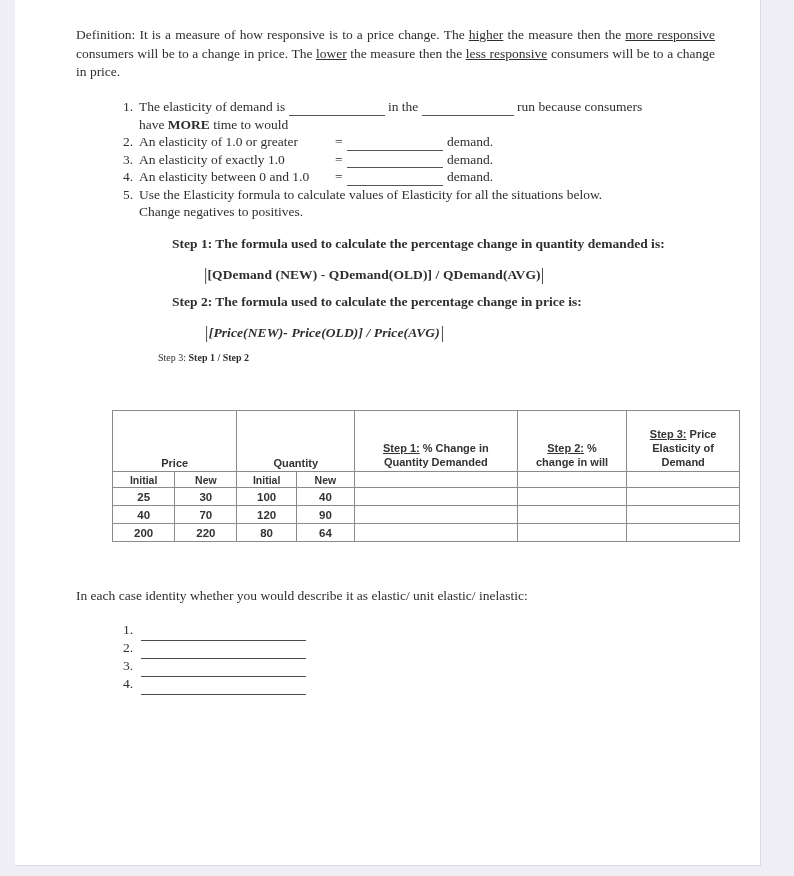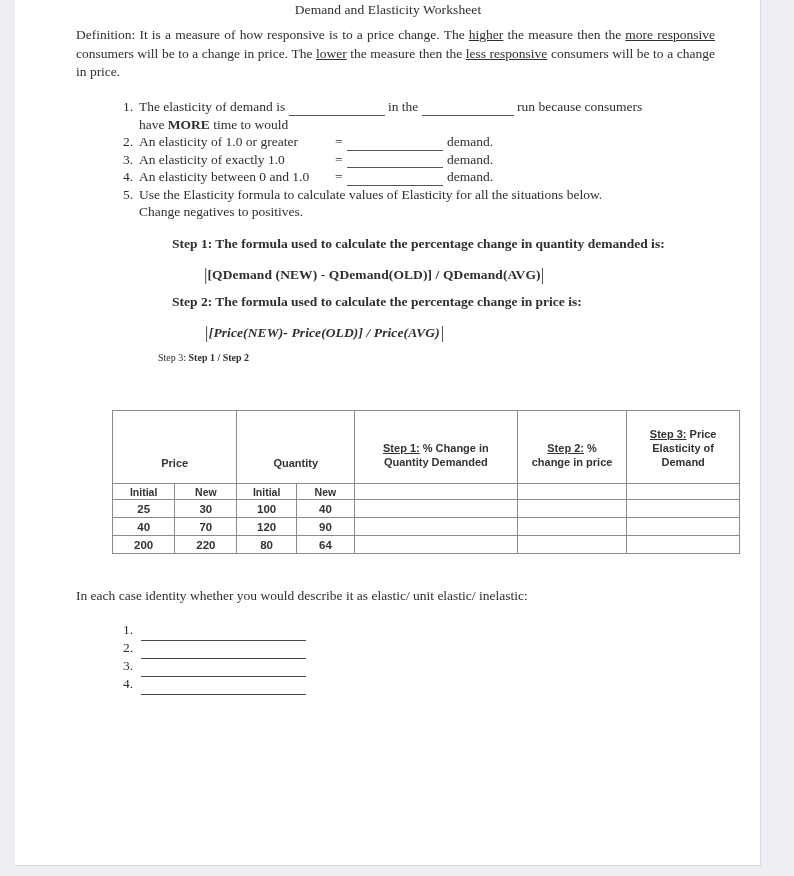--- a/index.html
+++ b/index.html
@@ -128,21 +128,21 @@
     color: #333;
   }
   table.grid td, table.grid th {
     border: 1px solid #8a8a8a;
     text-align: center;
     padding: 0;
     font-weight: bold;
   }
   table.grid th {
     vertical-align: bottom;
-    padding-bottom: 14px;
+    padding-bottom: 2px;
     text-align: center;
   }
   th.grp { height: 58px; }
   th.stephead { vertical-align: bottom; line-height: 14px; padding-bottom: 3px; }
   th.step3head { vertical-align: middle; line-height: 14px; }
   td.sub { height: 15px; font-size: 10.5px; }
   td.val { height: 17px; font-size: 11.5px; }
   .u { text-decoration: underline; }
 
   .closing {
@@ -180,21 +180,20 @@
     position: relative;
     top: 4px;
   }
 </style>
 </head>
 <body>
 
 <div class="page">
   <div class="scan">
 
-    <div class="title">Demand and Elasticity Worksheet</div>
 
     <div class="para">
       <span>Definition: It is a measure of how responsive is to a price change. The </span><b>higher</b><span> the measure then the </span><b>more responsive</b><span> consumers will be to a change in price. The </span><b>lower</b><span> the measure then the </span><b>less responsive</b><span> consumers will be to a change in price.</span>
     </div>
 
     <ol class="qlist">
       <li>
         <span class="num">1.</span>
         <span>The elasticity of demand is</span>
         <span class="blank b1"></span>
@@ -241,21 +240,21 @@
       <thead>
         <tr>
           <th class="grp" colspan="2">Price</th>
           <th class="grp" colspan="2">Quantity</th>
           <th class="grp stephead">
             <span class="u">Step 1:</span><span> % Change in</span><br>
             <span>Quantity Demanded</span>
           </th>
           <th class="grp stephead">
             <span class="u">Step 2:</span><span> %</span><br>
-            <span>change in price</span>
+            <span>change in will</span>
           </th>
           <th class="grp step3head">
             <span class="u">Step 3:</span><span> Price</span><br>
             <span>Elasticity of</span><br>
             <span>Demand</span>
           </th>
         </tr>
         <tr>
           <td class="sub" style="width:62px">Initial</td>
           <td class="sub" style="width:62px">New</td>

